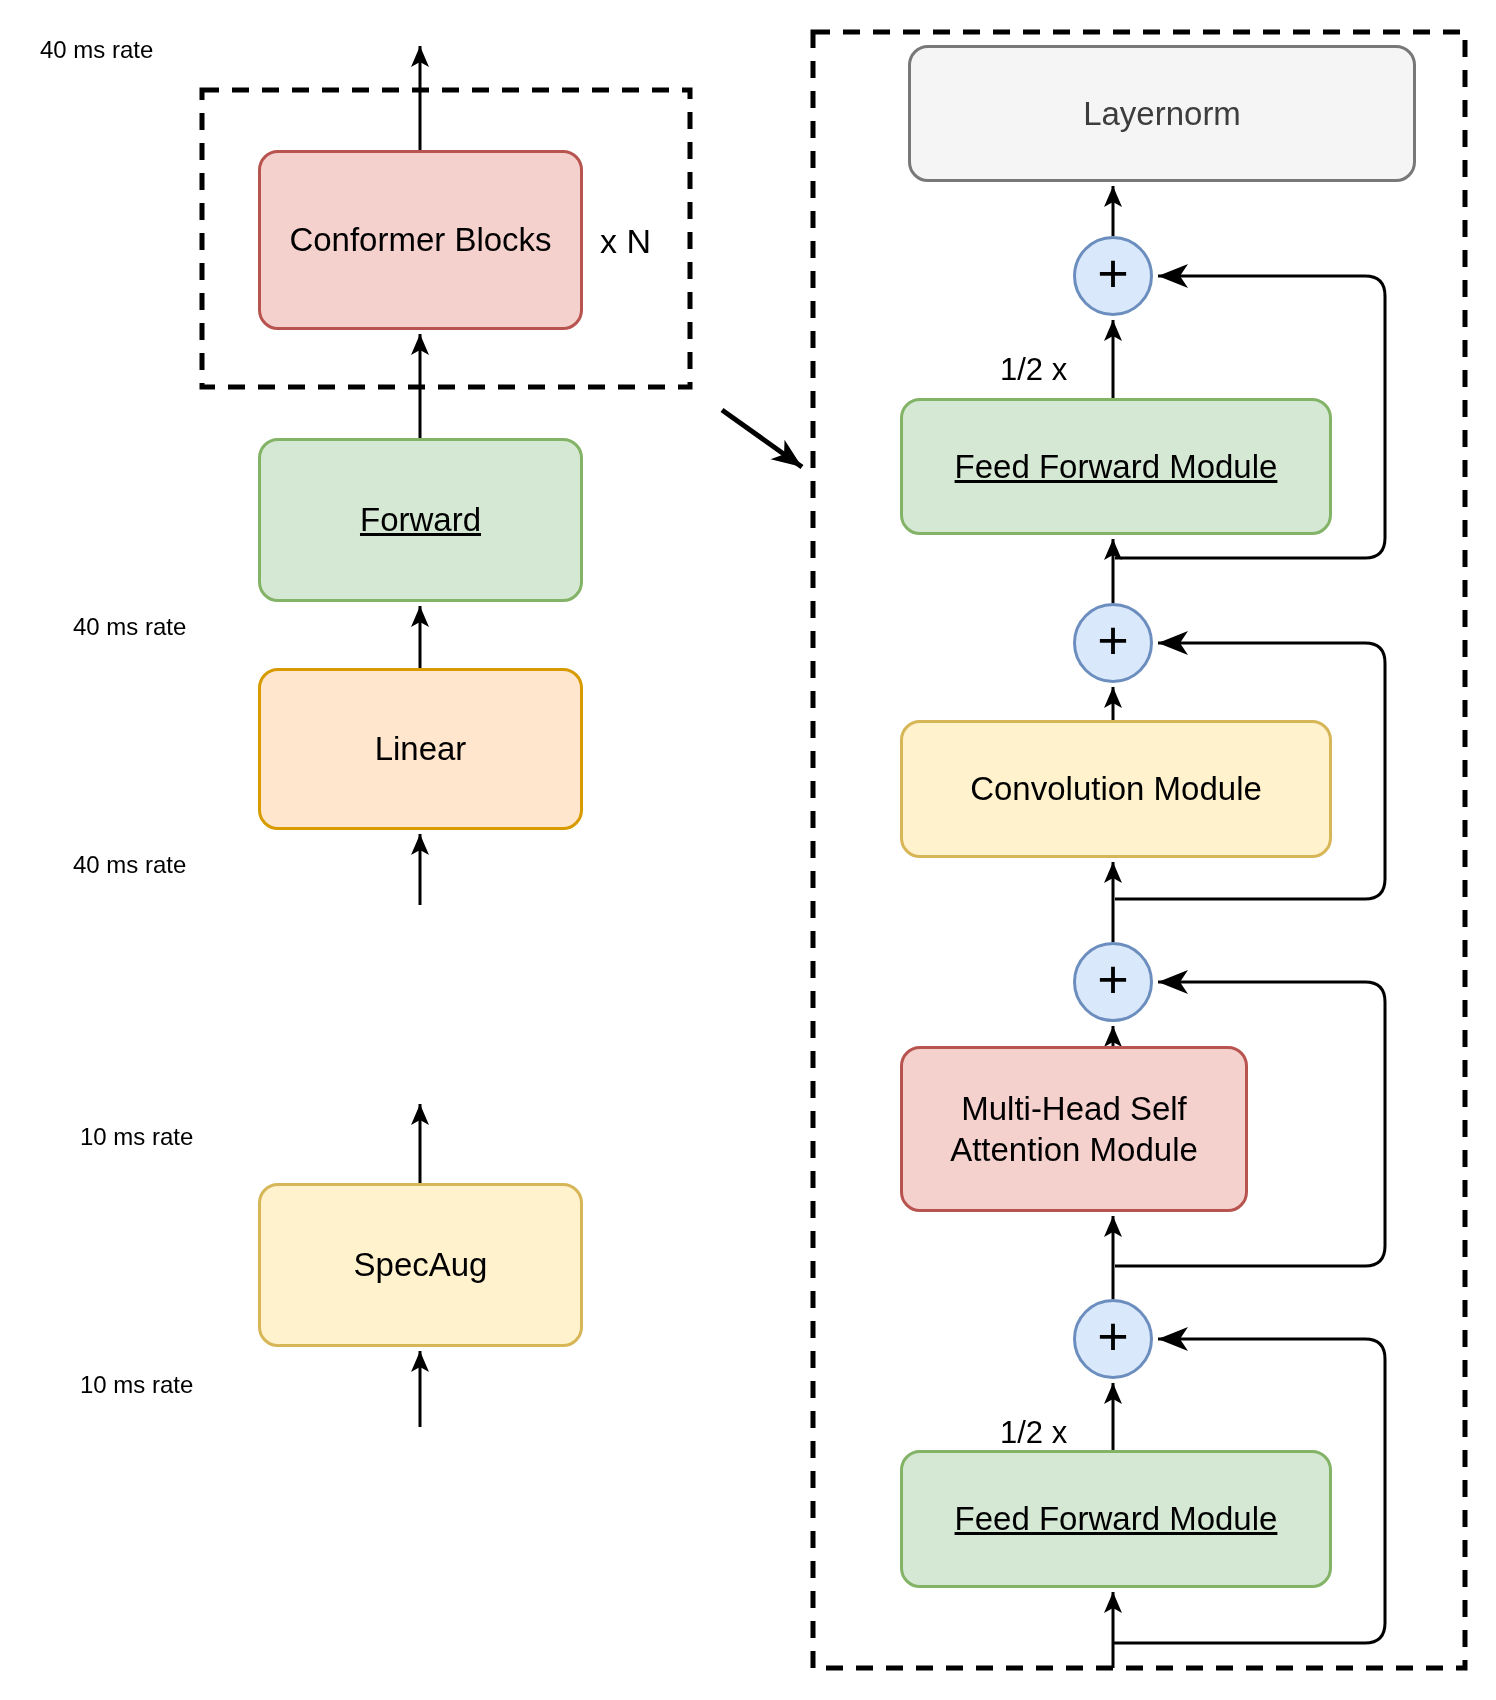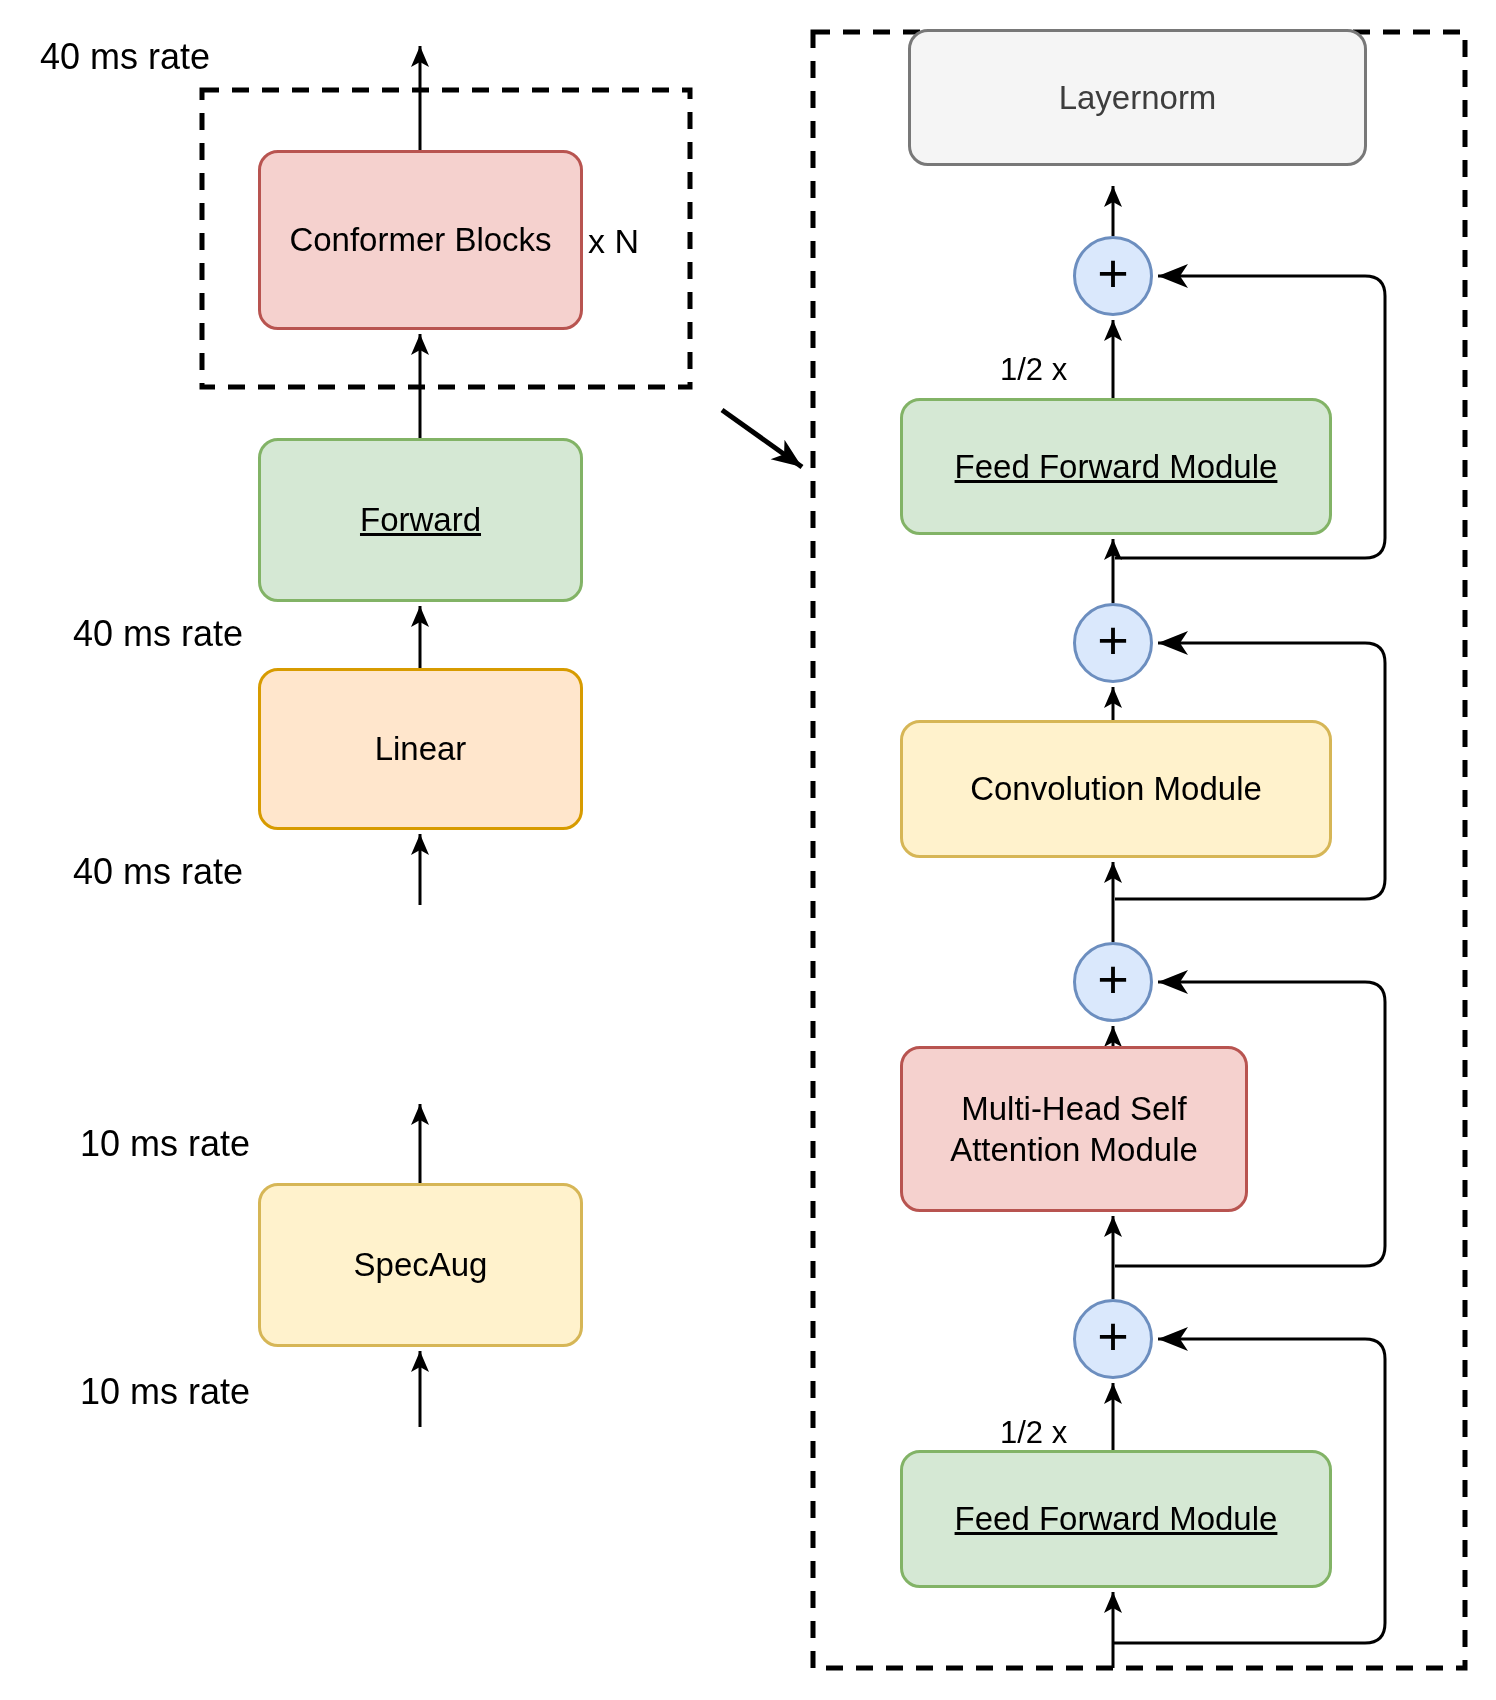--- a/index.html
+++ b/index.html
@@ -29,21 +29,21 @@
   .purple{background:var(--c-purple_fill); border-color:var(--c-purple_stroke);}
   .yellow{background:var(--c-yellow_fill); border-color:var(--c-yellow_stroke);}
   .gray  {background:var(--c-gray_fill);   border-color:var(--c-gray_stroke); color:#3d3d3d;}
   .plus{
     position:absolute; box-sizing:border-box; width:80px; height:80px;
     border-radius:50%; border:3px solid var(--c-blue_stroke);
     background:var(--c-blue_fill);
     display:flex; align-items:center; justify-content:center;
     font-size:54px; font-weight:500; padding-bottom:6px;
   }
-  .sidelabel{position:absolute; font-size:36px; white-space:nowrap;}
+  .sidelabel{position:absolute; font-size:24px; white-space:nowrap;}
   .repeat{position:absolute; font-size:34px; white-space:nowrap;}
   .half{position:absolute; font-size:31px; white-space:nowrap;}
 </style>
 </head>
 <body>
 
 <div class="canvas">
 
   <svg class="wires" viewBox="0 0 1496 1700">
     <defs>
@@ -80,38 +80,38 @@
     <path class="wire" d="M1115,558 H1365 Q1385,558 1385,538 V296 Q1385,276 1365,276 H1158" marker-end="url(#ahBig)"></path>
     <path class="wire" d="M1115,899 H1365 Q1385,899 1385,879 V663 Q1385,643 1365,643 H1158" marker-end="url(#ahBig)"></path>
     <path class="wire" d="M1115,1266 H1365 Q1385,1266 1385,1246 V1002 Q1385,982 1365,982 H1158" marker-end="url(#ahBig)"></path>
     <path class="wire" d="M1113,1643 H1365 Q1385,1643 1385,1623 V1359 Q1385,1339 1365,1339 H1158" marker-end="url(#ahBig)"></path>
   </svg>
 
   <div class="sidelabel" style="left:40px; top:36px;">40 ms rate</div>
 
   <div class="node red" style="left:258px; top:150px; width:325px; height:180px;">Conformer Blocks</div>
 
-  <div class="repeat" style="left:588px; top:222px;">x N</div>
+  <div class="repeat" style="left:600px; top:222px;">x N</div>
 
   <div class="node green" style="left:258px; top:438px; width:325px; height:164px;">Forward</div>
 
   <div class="sidelabel" style="left:73px; top:613px;">40 ms rate</div>
 
   <div class="node orange" style="left:258px; top:668px; width:325px; height:162px;">Linear</div>
 
   <div class="sidelabel" style="left:73px; top:851px;">40 ms rate</div>
 
 
   <div class="sidelabel" style="left:80px; top:1123px;">10 ms rate</div>
 
   <div class="node yellow" style="left:258px; top:1183px; width:325px; height:164px;">SpecAug</div>
 
   <div class="sidelabel" style="left:80px; top:1371px;">10 ms rate</div>
 
-  <div class="node gray" style="left:908px; top:29px; width:459px; height:137px;">Layernorm</div>
+  <div class="node gray" style="left:908px; top:45px; width:508px; height:137px;">Layernorm</div>
 
   <div class="plus" style="left:1073px; top:236px;">+</div>
 
   <div class="half" style="left:1000px; top:352px;">1/2 x</div>
 
   <div class="node green" style="left:900px; top:398px; width:432px; height:137px;">Feed Forward Module</div>
 
   <div class="plus" style="left:1073px; top:603px;">+</div>
 
   <div class="node yellow" style="left:900px; top:720px; width:432px; height:138px;border-radius:20px;">Convolution Module</div>

